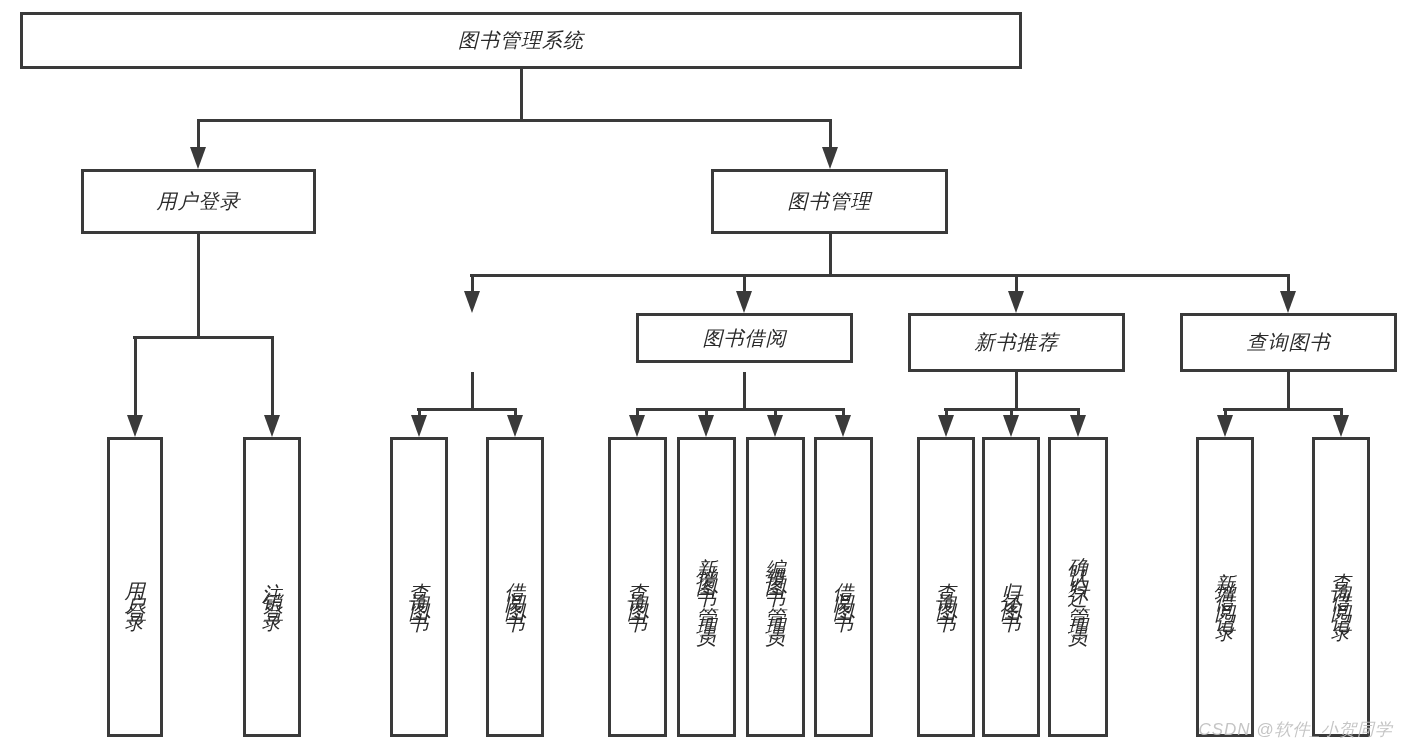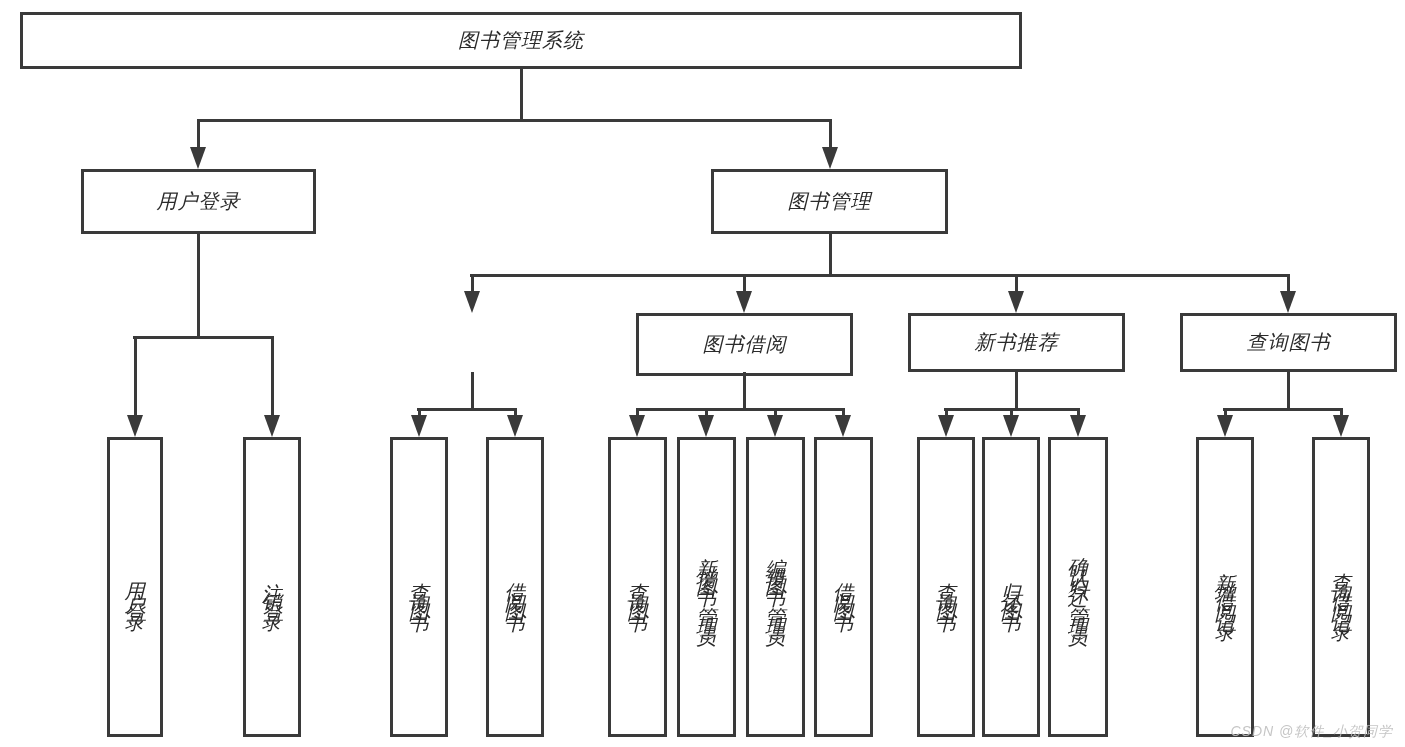--- a/index.html
+++ b/index.html
@@ -22,21 +22,21 @@
   .vbox span{
     writing-mode:vertical-rl;text-orientation:mixed;
     font-size:20px;letter-spacing:10px;line-height:1;white-space:nowrap;
   }
   .hl{position:absolute;height:3px;background:var(--line);}
   .vl{position:absolute;width:3px;background:var(--line);}
   .ar{position:absolute;width:0;height:0;
       border-left:8px solid transparent;border-right:8px solid transparent;
       border-top:22px solid var(--line);}
   .wm{
-    position:absolute;right:12px;bottom:6px;font-size:14px;letter-spacing:1px;
+    position:absolute;right:12px;bottom:6px;font-size:17px;letter-spacing:1px;
     color:var(--wm);opacity:.9;z-index:5;white-space:nowrap;
   }
 </style>
 </head>
 <body>
 
 <div class="canvas">
 
   <div class="box" style="left:20px;top:12px;width:1002px;height:57px;">图书管理系统</div>
 
@@ -68,21 +68,21 @@
   <div class="hl" style="left:470px;top:274px;width:820px;"></div>
   <div class="vl" style="left:471px;top:274px;height:20px;"></div>
   <div class="vl" style="left:743px;top:274px;height:20px;"></div>
   <div class="vl" style="left:1015px;top:274px;height:20px;"></div>
   <div class="vl" style="left:1287px;top:274px;height:20px;"></div>
   <div class="ar" style="left:464px;top:291px;"></div>
   <div class="ar" style="left:736px;top:291px;"></div>
   <div class="ar" style="left:1008px;top:291px;"></div>
   <div class="ar" style="left:1280px;top:291px;"></div>
 
-  <div class="box" style="left:636px;top:313px;width:217px;height:63px;">图书借阅</div>
+  <div class="box" style="left:636px;top:313px;width:217px;height:50px;">图书借阅</div>
   <div class="box" style="left:908px;top:313px;width:217px;height:59px;">新书推荐</div>
   <div class="box" style="left:1180px;top:313px;width:217px;height:59px;">查询图书</div>
 
   <div class="vl" style="left:471px;top:372px;height:36px;"></div>
   <div class="vl" style="left:743px;top:372px;height:36px;"></div>
   <div class="vl" style="left:1015px;top:372px;height:36px;"></div>
   <div class="vl" style="left:1287px;top:372px;height:36px;"></div>
 
   <div class="hl" style="left:417px;top:408px;width:100px;"></div>
   <div class="hl" style="left:636px;top:408px;width:209px;"></div>

